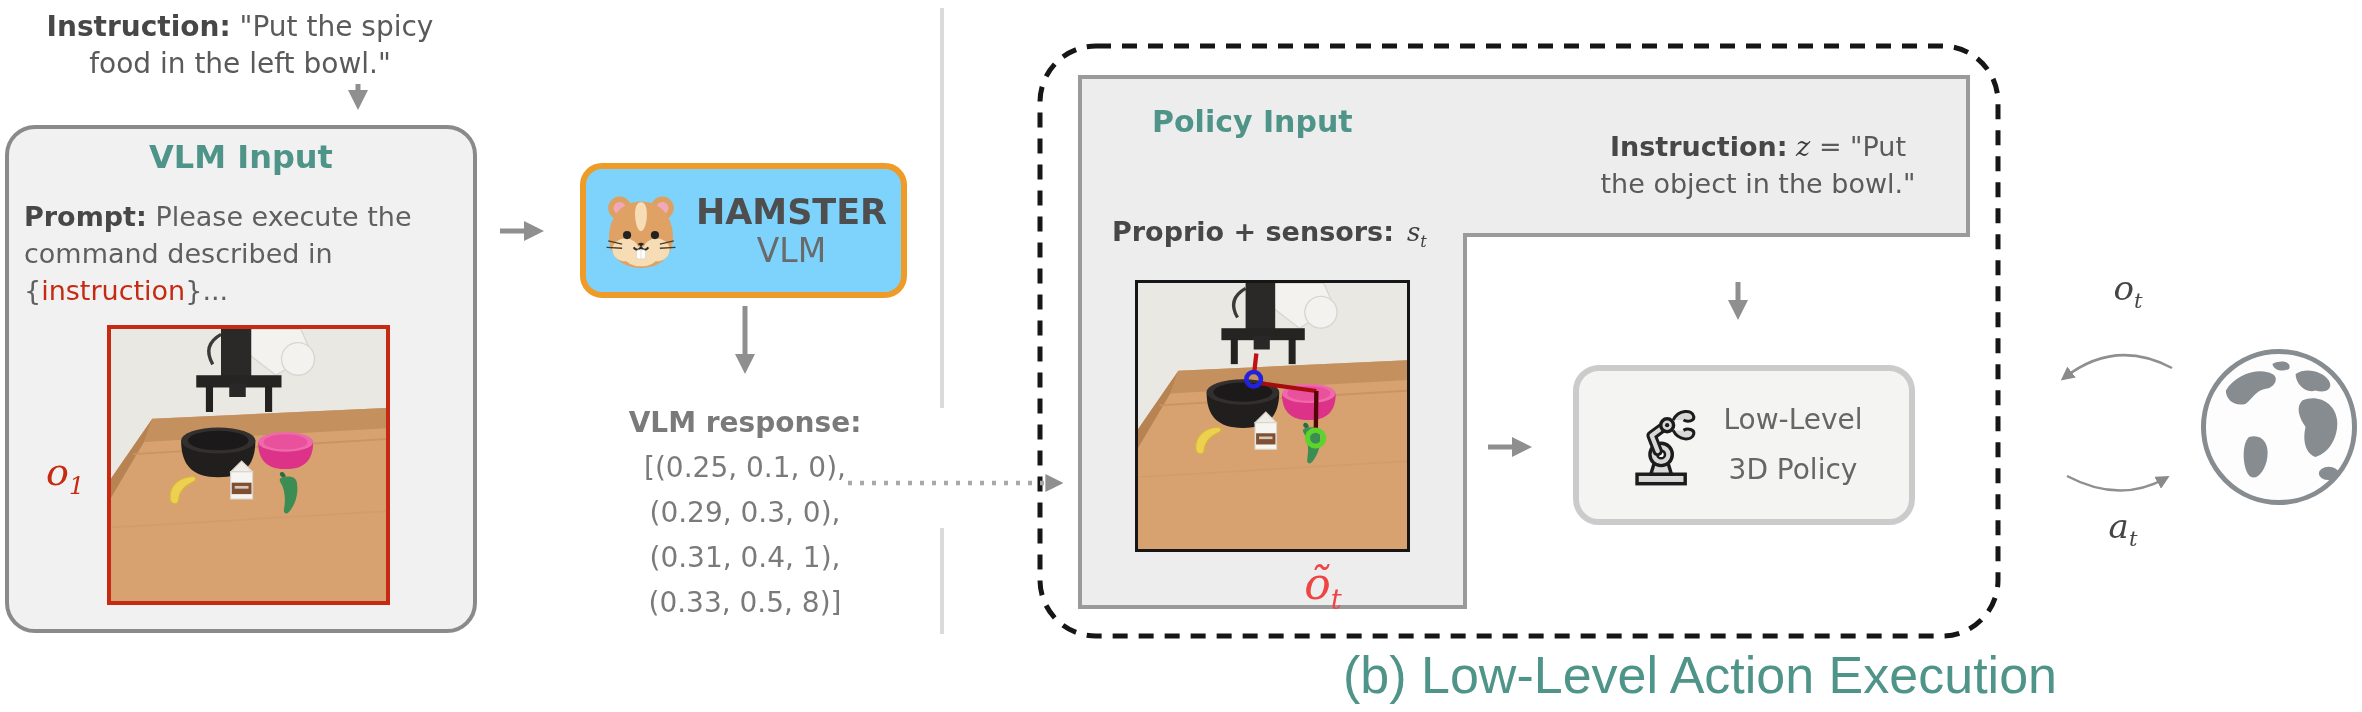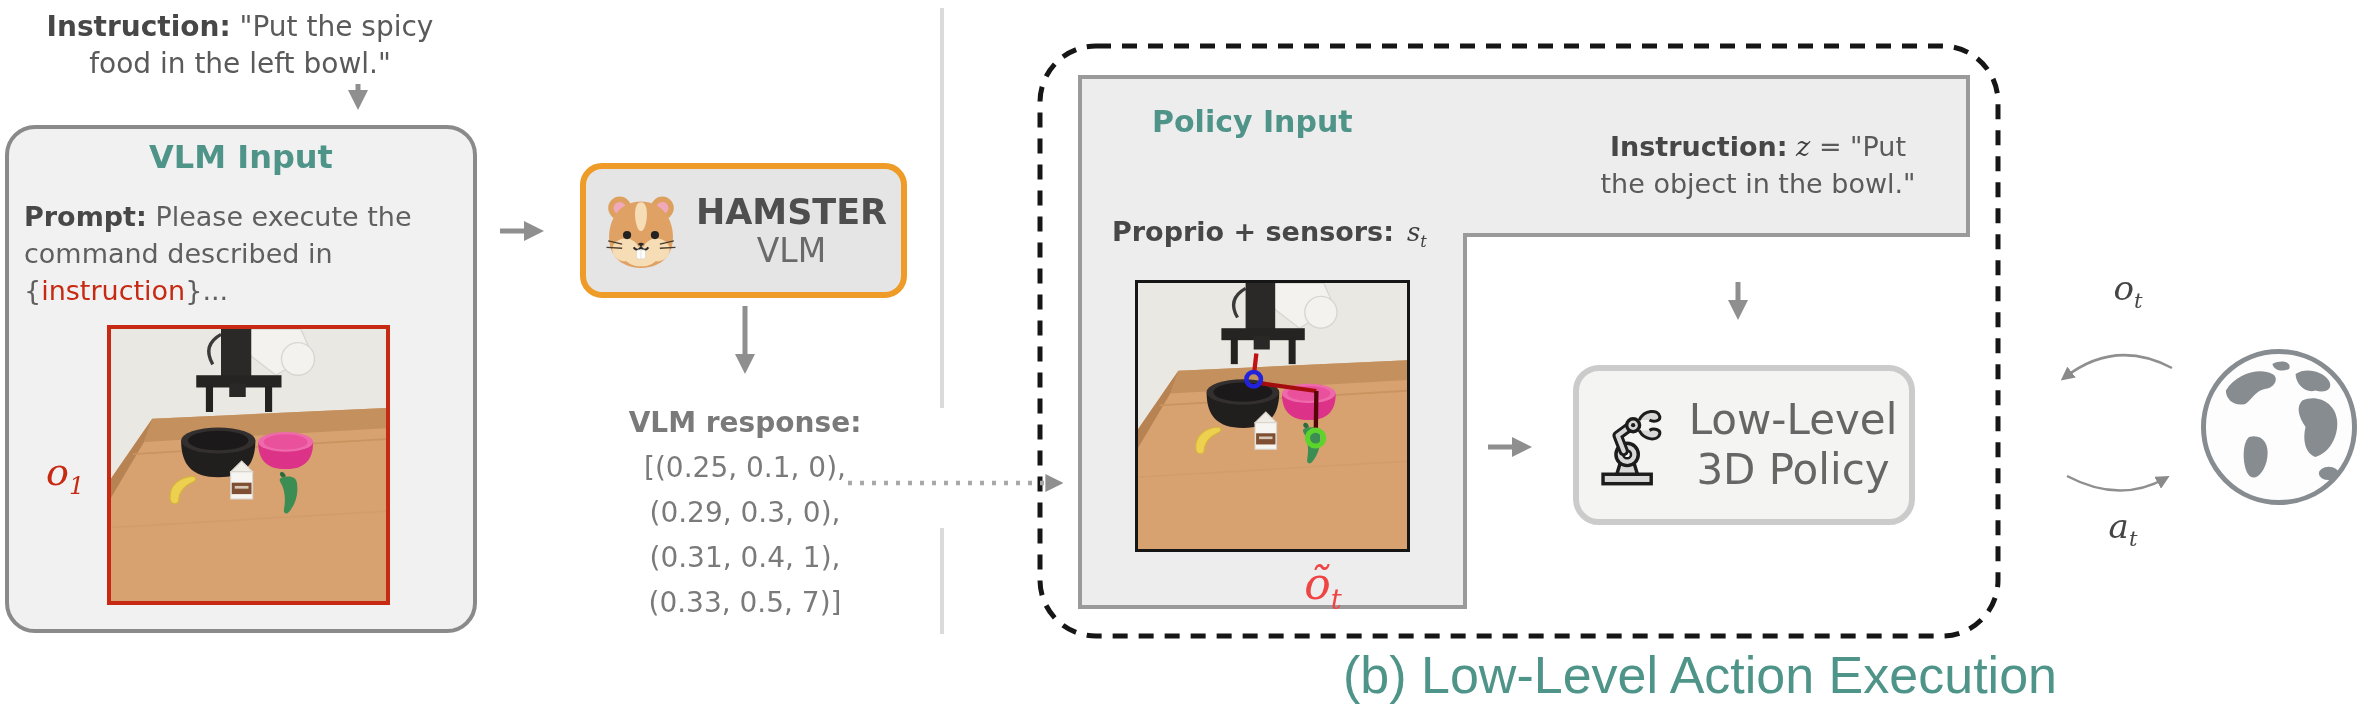--- a/index.html
+++ b/index.html
@@ -19,38 +19,38 @@
   .instrA{left:10px;top:8px;width:460px;font-size:28px;line-height:37px;}
   .vlmInputBox{left:5px;top:125px;width:472px;height:508px;background:#f1f1f1;
                border:4px solid #8a8a8a;border-radius:30px;box-sizing:border-box;}
   .vlmInputTitle{left:5px;top:138px;width:472px;font-size:32px;}
   .promptBlock{left:24px;top:198px;width:440px;font-size:27px;line-height:37px;color:#5f5f5f;}
   .obs1{left:46px;top:450px;font-size:38px;color:#c62a12;}
   .obs1 sub{font-size:24px;}
   .sceneA{left:107px;top:325px;width:283px;height:280px;border:4px solid #c62a12;
           box-sizing:border-box;background:#fff;}
   .sceneA svg,.sceneB svg{position:absolute;left:0;top:0;width:100%;height:100%;}
-  .hamsterBox{left:580px;top:163px;width:327px;height:135px;background:#e5e5e5;
+  .hamsterBox{left:580px;top:163px;width:327px;height:135px;background:#7dd3fc;
               border:6px solid #ee9b28;border-radius:22px;box-sizing:border-box;
               display:flex;align-items:center;justify-content:center;gap:14px;}
   .hamsterTitle{font-size:35px;color:#4e4e4e;line-height:40px;}
   .hamsterSub{font-size:33px;color:#6a6a6a;line-height:38px;text-align:center;}
   .vlmResp{left:558px;top:400px;width:374px;font-size:28px;line-height:45px;color:#7a7a7a;}
   .drawPath{left:857px;top:430px;width:186px;font-size:25px;line-height:33px;color:#111;}
   .policyTitle{left:1152px;top:104px;font-size:30px;}
   .instrB{left:1562px;top:128px;width:392px;font-size:27px;line-height:37px;}
   .proprioLabel{left:1112px;top:216px;font-size:27px;white-space:nowrap;}
   .proprioLabel .mvar{font-size:26px;margin-left:13px;}
   .sceneB{left:1135px;top:280px;width:275px;height:272px;border:3px solid #161616;
           box-sizing:border-box;background:#fff;}
   .obsTilde{left:1283px;top:558px;width:80px;font-size:44px;color:#ef4444;}
   .policyBox{left:1573px;top:365px;width:342px;height:160px;background:#f4f4f2;
              border:6px solid #cbcbcb;border-radius:26px;box-sizing:border-box;
              display:flex;align-items:center;justify-content:center;gap:12px;}
-  .policyText{font-size:42px;color:#666;line-height:50px;text-align:center;}
+  .policyText{font-size:28px;color:#666;line-height:50px;text-align:center;}
   .otLabel{left:2093px;top:268px;width:70px;font-size:34px;color:#454545;}
   .atLabel{left:2088px;top:506px;width:70px;font-size:34px;color:#454545;}
   .globe{left:2196px;top:344px;width:166px;height:166px;}
   .caption{top:645px;font-size:52px;color:#4f9488;font-family:"Liberation Sans",sans-serif;
            white-space:nowrap;}
   .capA{left:130px;width:660px;}
   .capB{left:1265px;width:870px;text-align:center;}
   .iconRow{display:flex;justify-content:center;margin-top:4px;}
 </style>
 </head>
@@ -181,21 +181,21 @@
       <div class="b hamsterTitle">HAMSTER</div>
       <div class="hamsterSub">VLM</div>
     </div>
   </div>
 
   <div class="abs ctr vlmResp">
     <div class="b">VLM response:</div>
     <div>[(0.25, 0.1, 0),</div>
     <div>(0.29, 0.3, 0),</div>
     <div>(0.31, 0.4, 1),</div>
-    <div>(0.33, 0.5, 7)]</div>
+    <div>(0.33, 0.5, 8)]</div>
   </div>
 
 
   <div class="abs b teal policyTitle">Policy Input</div>
 
   <div class="abs ctr instrB">
     <div class="line">
       <span class="b dk">Instruction:</span>
       <span class="mvar">z</span>
       <span>= "Put</span>

